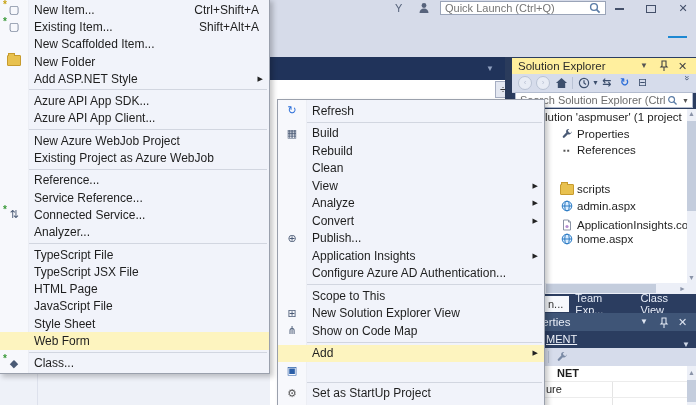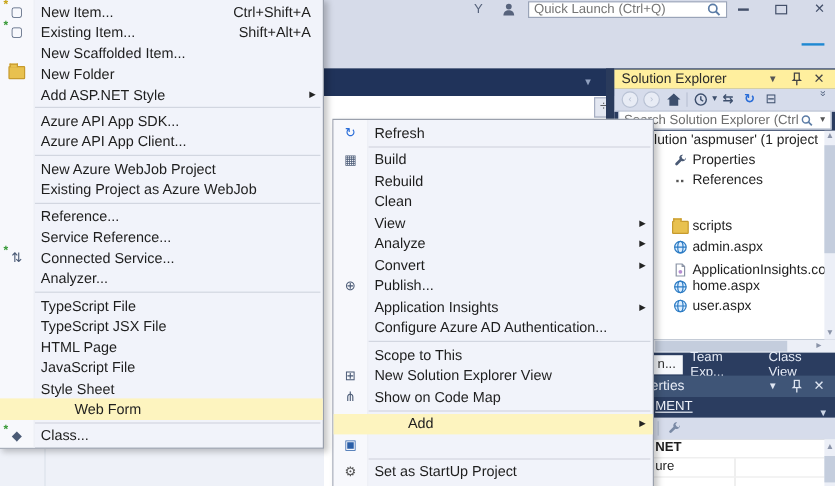--- a/index.html
+++ b/index.html
@@ -74,21 +74,21 @@
   #pp-grid{left:512px;top:366px;width:184px;height:39px;background:#fff;}
   .grow{position:relative;height:15px;border-bottom:1px solid #ececec;font-size:11px;line-height:15px;}
   .grow .cdiv{position:absolute;left:100px;top:0;width:1px;height:100%;background:#e4e4e4;}
   .ticn{position:absolute;font-size:11px;}
   .pinsvg{display:inline-block;}
   
   .menu{position:absolute;background:#f1f3fa;border:1px solid #9aa0ac;
     box-shadow:3px 3px 5px rgba(0,0,0,0.22);box-sizing:border-box;padding-top:2px;}
   .iconstrip{position:absolute;left:0;top:0;bottom:0;width:28px;background:#f7f8fc;border-right:1px solid #eceef4;}
   .mi{position:relative;display:flex;align-items:center;}
-  .mi.hl{background:#fdf4bf;padding-left:28px;}
+  .mi.hl{background:#fdf4bf;}
   .mi .ic{width:28px;text-align:center;flex:none;position:relative;font-size:11px;color:#4a5a75;}
   .mi .ic .st{position:absolute;left:3px;top:-4px;font-size:10px;font-style:normal;font-weight:bold;}
   .mi .lb{flex:1;padding-left:6px;white-space:nowrap;}
   .mi .sc{padding-right:10px;white-space:nowrap;}
   .mi .ar{position:absolute;right:6px;font-size:8px;color:#222;}
   .msep{height:1px;background:#d2d6e0;margin:2px 2px 2px 2px;}
   #ctx-menu{left:277px;top:99px;width:268px;height:310px;}
   #ctx-menu .mi{height:17.5px;}
   #ctx-menu .msep{margin-top:2px;margin-bottom:2px;}
   #add-menu{left:-1px;top:-2px;width:271px;height:376px;}
@@ -238,30 +238,20 @@
     <div class="trow" style="padding-left: 48px;">
       <span class="ticon">
         <svg width="12" height="12" viewBox="0 0 12 12">
           <circle cx="6" cy="6" r="4.8" fill="#ddeeff" stroke="#2b7bc4"></circle>
           <ellipse cx="6" cy="6" rx="2.2" ry="4.8" fill="none" stroke="#2b7bc4"></ellipse>
           <line x1="1.2" y1="6" x2="10.8" y2="6" stroke="#2b7bc4"></line>
         </svg>
       </span>
       <span>home.aspx</span>
     </div>
-    <div class="trow" style="padding-left: 48px;">
-      <span class="ticon">
-        <svg width="12" height="12" viewBox="0 0 12 12">
-          <circle cx="6" cy="6" r="4.8" fill="#ddeeff" stroke="#2b7bc4"></circle>
-          <ellipse cx="6" cy="6" rx="2.2" ry="4.8" fill="none" stroke="#2b7bc4"></ellipse>
-          <line x1="1.2" y1="6" x2="10.8" y2="6" stroke="#2b7bc4"></line>
-        </svg>
-      </span>
-      <span>user.aspx</span>
-    </div>
   </div>
 
 <div class="abs sb-v" style="left:687px;top:109px;height:174px;">
   <span class="sb-btn" style="top:0;">▲</span>
   <span class="sb-thumb" style="top:12px;width:9px;height:90px;"></span>
   <span class="sb-btn" style="bottom:0;">▼</span>
 </div>
 <div class="abs" id="se-hscroll">
   <span class="sb-thumb" style="left:34px;top:1px;width:110px;height:9px;"></span>
   <span class="sb-btn" style="left:166px;top:0;height:11px;line-height:11px;">►</span>
@@ -291,21 +281,21 @@
 <div class="abs" id="pp-toolbar">
   <span class="abs vsep" style="left:36px;top:3px;position:absolute;width:1px;height:12px;background:#b9c2d4;"></span>
   <span class="abs" style="left:44px;top:3px;">
     <svg width="12" height="12" viewBox="0 0 12 12">
         <path d="M10.5 3.2a2.6 2.6 0 0 1-3.6 3L3.6 9.5a1.1 1.1 0 0 1-1.6-1.6L5.3 4.6a2.6 2.6 0 0 1 3-3.6L6.8 2.5l.9 1.8 1.8.9z" fill="#7a8aa5"></path>
       </svg>
   </span>
 </div>
 <div class="abs" id="pp-grid">
   <div class="grow">
-    <span style="margin-left:34px;font-weight:bold;">NET</span>
+    <span style="margin-left:45px;font-weight:bold;">NET</span>
   </div>
   <div class="grow">
     <span style="margin-left:34px;">ure</span>
     <span class="cdiv"></span>
   </div>
   <div class="grow">
       <span class="cdiv"></span>
     </div>
 </div>
 <div class="abs sb-v" style="left:687px;top:366px;height:39px;">

